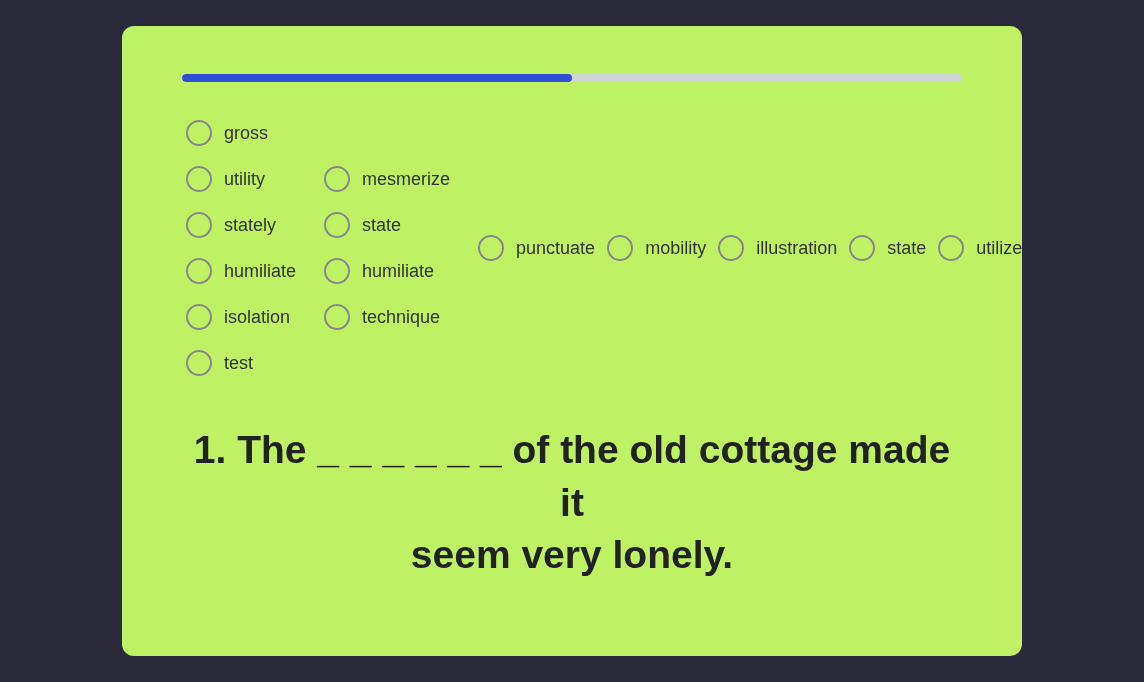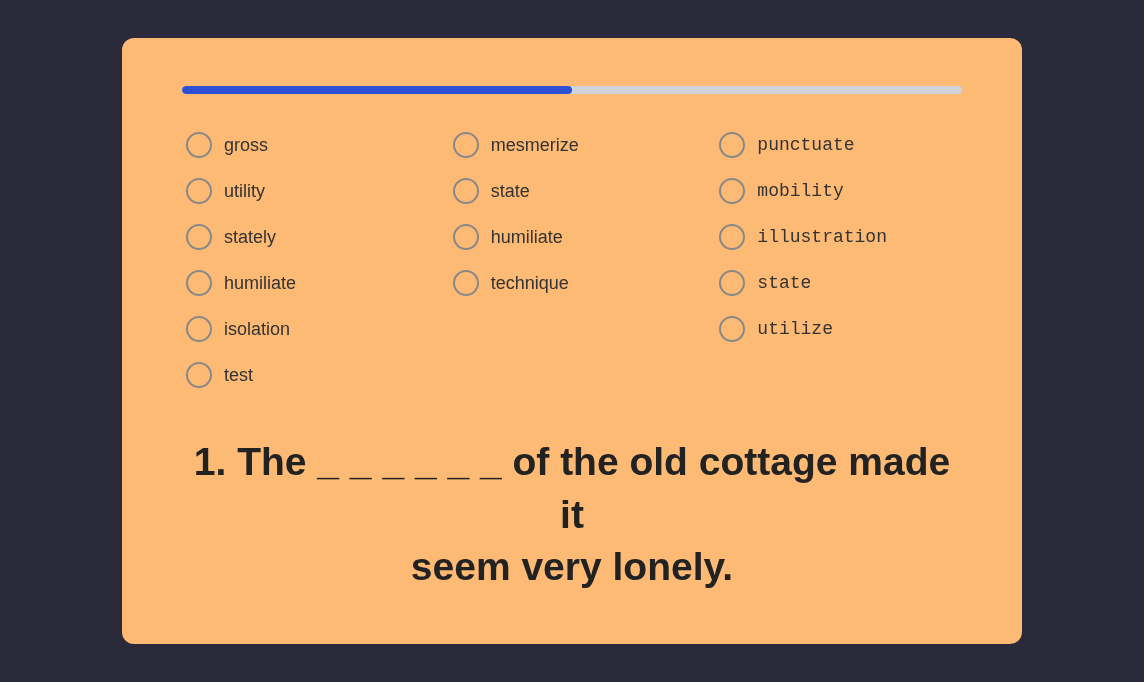--- a/index.html
+++ b/index.html
@@ -7,25 +7,25 @@
     body {
       background: #2a2a3a;
       display: flex;
       justify-content: center;
       align-items: center;
       min-height: 100vh;
       font-family: 'Arial', sans-serif;
     }
 
     .card {
-      background: #fdba74;
+      background: #bef264;
       border-radius: 12px;
       width: 900px;
       min-height: 580px;
-      padding: 40px 60px 50px 60px;
+      padding: 40px 60px 74px 60px;
       position: relative;
     }
 
     .progress-section {
       margin-bottom: 30px;
     }
 
     .progress-label {
       font-size: 14px;
       color: #444;
@@ -132,39 +132,39 @@
         </div>
         <div class="option-item">
           <div class="radio-circle"></div>
           <span class="option-label">isolation</span>
         </div>
         <div class="option-item">
           <div class="radio-circle"></div>
           <span class="option-label">test</span>
         </div>
       </div>
-      <div style="display: flex; flex-direction: column; gap: 4px;">
+      <div style="display: flex; flex-direction: column; gap: 4px; justify-content: center;">
         <div class="option-item">
           <div class="radio-circle"></div>
           <span class="option-label">mesmerize</span>
         </div>
         <div class="option-item">
           <div class="radio-circle"></div>
           <span class="option-label">state</span>
         </div>
         <div class="option-item">
           <div class="radio-circle"></div>
           <span class="option-label">humiliate</span>
         </div>
         <div class="option-item">
           <div class="radio-circle"></div>
           <span class="option-label">technique</span>
         </div>
       </div>
-      <div style="display: flex; flex-direction: column; gap: 4px; font-family: Liberation Mono, monospace;">
+      <div style="display: flex; flex-direction: row; gap: 4px;">
         <div class="option-item">
           <div class="radio-circle"></div>
           <span class="option-label">punctuate</span>
         </div>
         <div class="option-item">
           <div class="radio-circle"></div>
           <span class="option-label">mobility</span>
         </div>
         <div class="option-item">
           <div class="radio-circle"></div>

